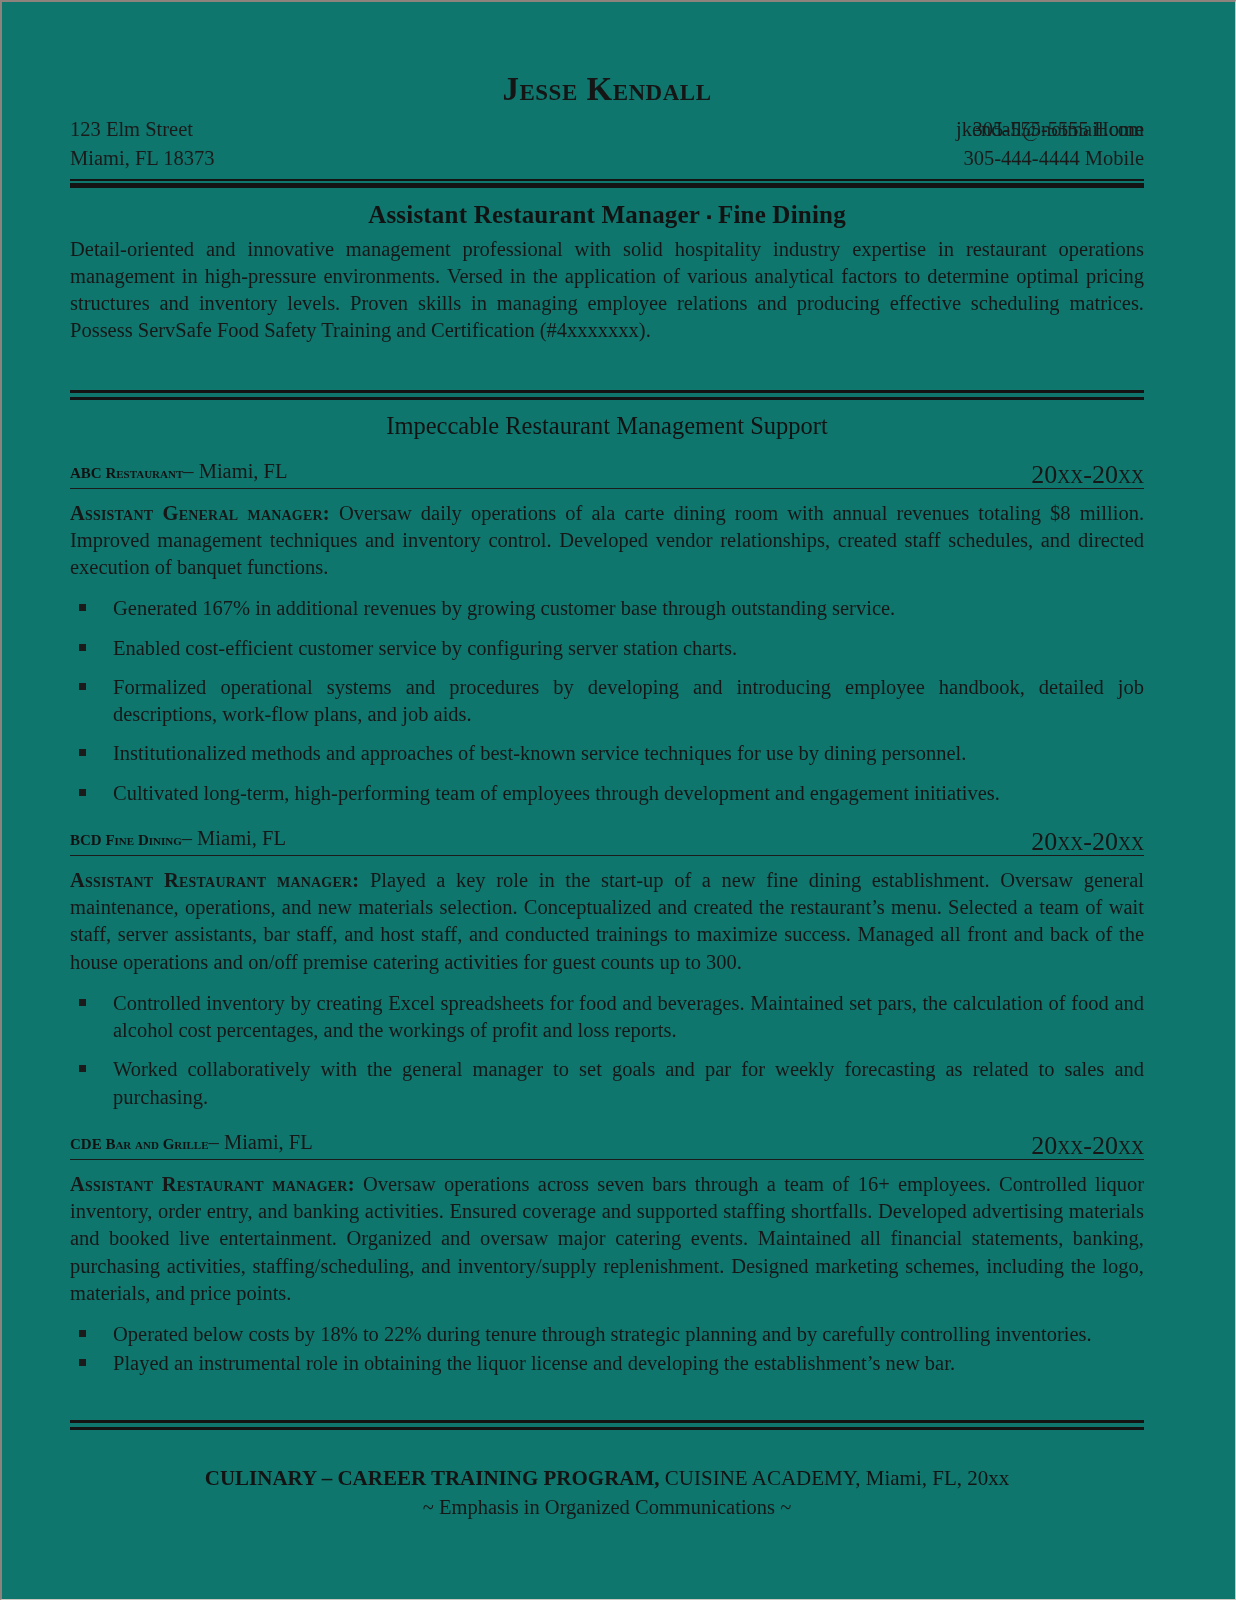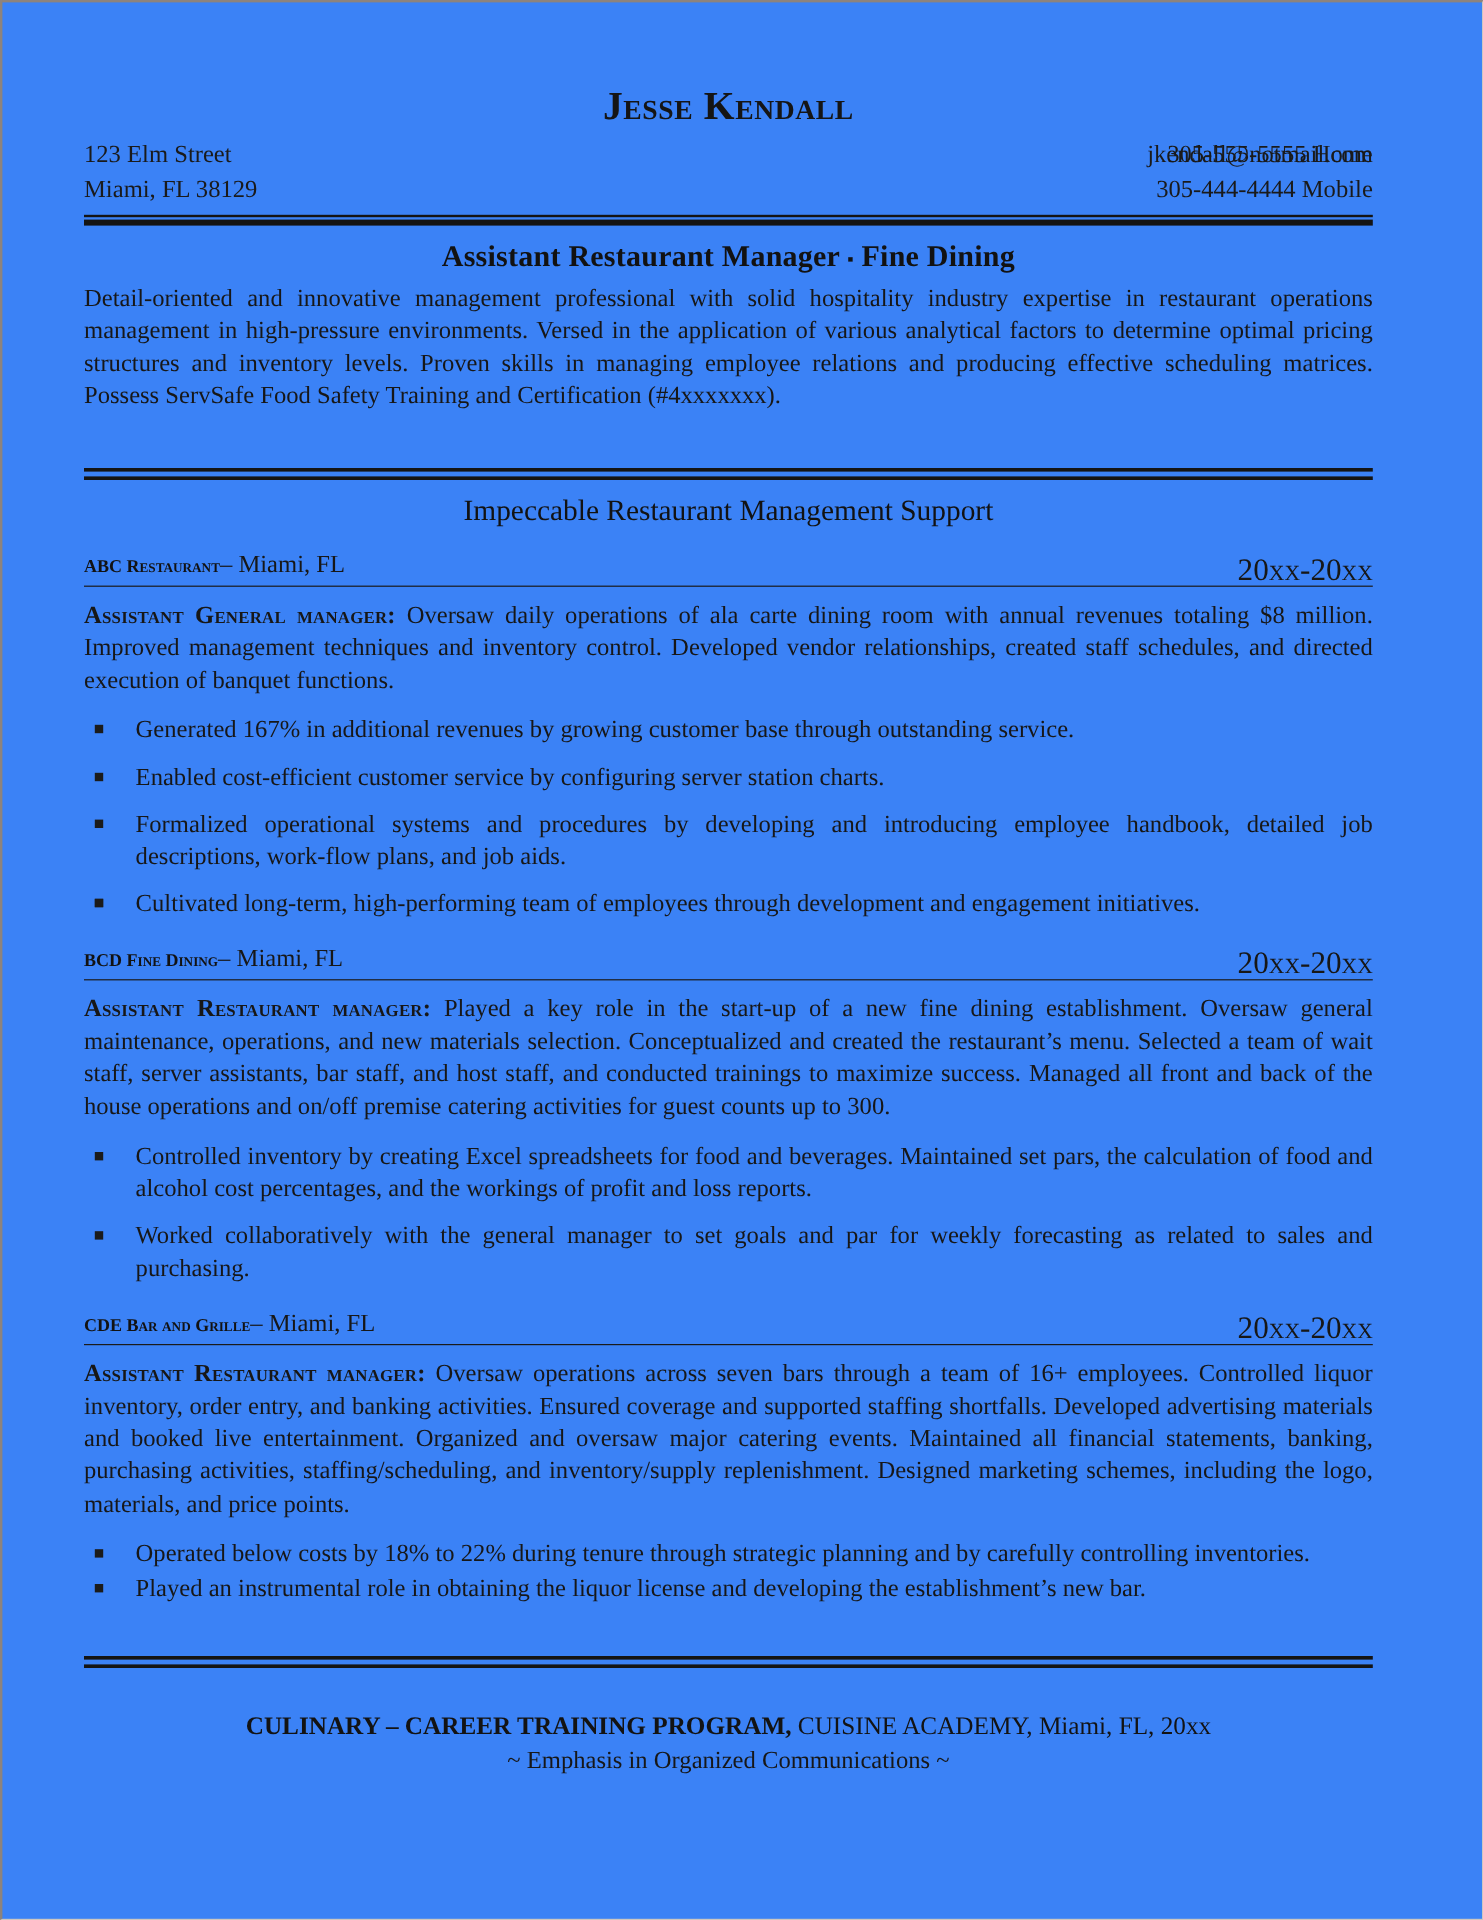--- a/index.html
+++ b/index.html
@@ -9,21 +9,21 @@
   }
   body {
     width: 1236px;
     height: 1600px;
     font-family: "Liberation Serif", "DejaVu Serif", serif;
   }
   .page {
     position: relative;
     width: 1236px;
     height: 1600px;
-    background: #3b82f6;
+    background: #0f766e;
     box-sizing: border-box;
     border-left: 2px solid #8d837c;
     border-top: 2px solid #8d837c;
     border-right: 1px solid #cdc7c1;
     border-bottom: 1px solid #cdc7c1;
     overflow: hidden;
   }
   .inner {
     position: absolute;
     left: 68px;
@@ -221,21 +221,21 @@
 <body>
 
 <div class="page">
   <div class="inner">
 
     <div class="name">Jesse Kendall</div>
 
     <div class="contact">
       <div class="left">
         <div>123 Elm Street</div>
-        <div>Miami, FL 38129</div>
+        <div>Miami, FL 18373</div>
       </div>
       <div class="center">jkendall@notmail.com</div>
       <div class="right">
         <div>305-555-5555 Home</div>
         <div>305-444-4444 Mobile</div>
       </div>
     </div>
 
     <div class="rule-thin-thick"></div>
 
@@ -254,21 +254,21 @@
       <div class="job">
         <div class="job-header">
           <span class="job-company">ABC Restaurant</span><span class="job-loc">– Miami, FL</span>
           <span class="job-dates">20xx-20xx</span>
         </div>
         <div class="job-desc"><span class="job-role">Assistant General manager:</span><span> Oversaw daily operations of ala carte dining room with annual revenues totaling $8 million. Improved management techniques and inventory control. Developed vendor relationships, created staff schedules, and directed execution of banquet functions.</span></div>
         <ul class="bullets">
           <li><span class="bullet-mark"></span><span>Generated 167% in additional revenues by growing customer base through outstanding service.</span></li>
           <li><span class="bullet-mark"></span><span>Enabled cost-efficient customer service by configuring server station charts.</span></li>
           <li><span class="bullet-mark"></span><span>Formalized operational systems and procedures by developing and introducing employee handbook, detailed job descriptions, work-flow plans, and job aids.</span></li>
-          <li><span class="bullet-mark"></span></li>
+          <li><span class="bullet-mark"></span><span>Institutionalized methods and approaches of best-known service techniques for use by dining personnel.</span></li>
           <li><span class="bullet-mark"></span><span>Cultivated long-term, high-performing team of employees through development and engagement initiatives.</span></li>
         </ul>
       </div>
 
       <div class="job">
         <div class="job-header">
           <span class="job-company">BCD Fine Dining</span><span class="job-loc">– Miami, FL</span>
           <span class="job-dates">20xx-20xx</span>
         </div>
         <div class="job-desc"><span class="job-role">Assistant Restaurant manager:</span><span> Played a key role in the start-up of a new fine dining establishment. Oversaw general maintenance, operations, and new materials selection. Conceptualized and created the restaurant’s menu. Selected a team of wait staff, server assistants, bar staff, and host staff, and conducted trainings to maximize success. Managed all front and back of the house operations and on/off premise catering activities for guest counts up to 300.</span></div>

